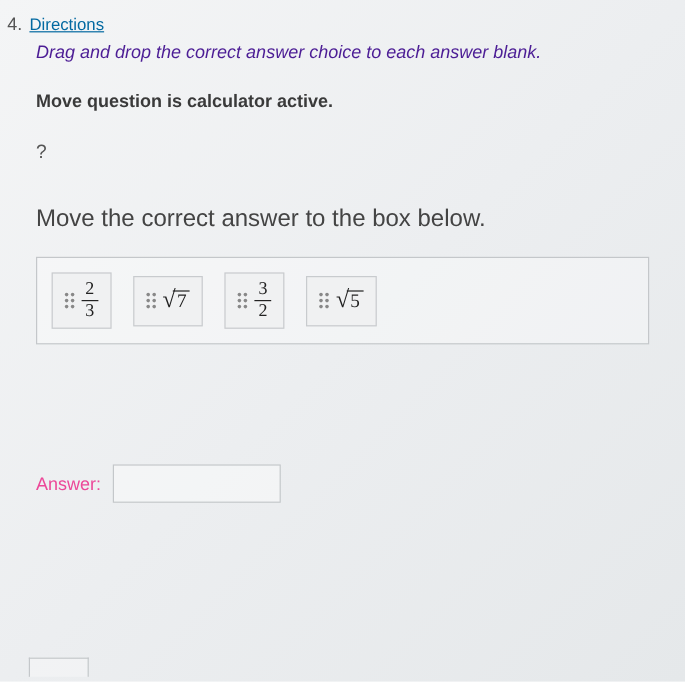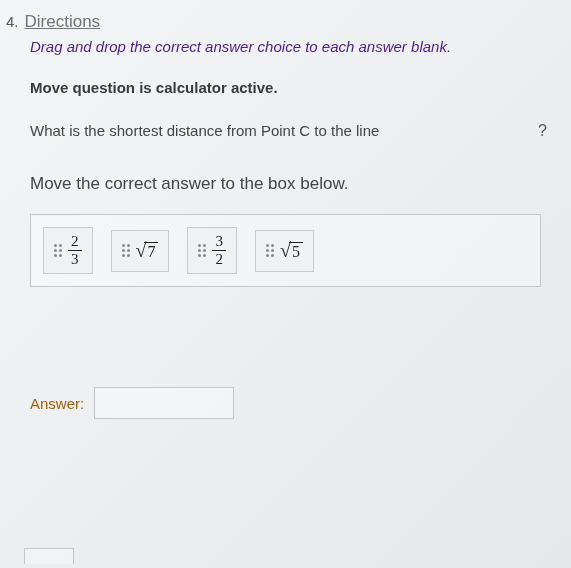--- a/index.html
+++ b/index.html
@@ -19,22 +19,22 @@
     gap: 6px;
     align-items: baseline;
     margin-bottom: 6px;
   }
   .q-num {
     color: #555;
     font-size: 15px;
   }
   .directions-link {
     text-decoration: underline;
-    color: #737373;
-    font-size: 17px;
+    color: #0369a1;
+    font-size: 14px;
   }
   .instruction {
     font-style: italic;
     color: #4c1d95;
     font-size: 15px;
     margin: 6px 0 24px 24px;
   }
   .calc-active {
     font-weight: bold;
     color: #3a3a3a;
@@ -44,21 +44,21 @@
   .question-line {
     color: #444;
     font-size: 15px;
     margin: 0 0 34px 24px;
     display: flex;
     justify-content: space-between;
     align-items: baseline;
   }
   .move-line {
     color: #444;
-    font-size: 17px;
+    font-size: 20px;
     margin: 0 0 20px 24px;
   }
   .choices-box {
     margin: 0 10px 0 24px;
     border: 1px solid #c4c7ca;
     background: rgba(255,255,255,0.35);
     padding: 12px 12px;
     display: flex;
     gap: 18px;
     align-items: center;
@@ -115,21 +115,21 @@
     padding: 0 3px;
     margin-left: -2px;
     font-size: 16px;
   }
   .answer-row {
     margin: 100px 0 0 24px;
     display: flex;
     align-items: center;
     gap: 10px;
     font-size: 15px;
-    color: #a16207;
+    color: #ec4899;
   }
   .answer-slot {
     width: 140px;
     height: 32px;
     border: 1px solid #c4c7ca;
     background: rgba(255,255,255,0.4);
   }
   .bottom-fragment {
     position: absolute;
     left: 24px;
@@ -152,21 +152,20 @@
 <div class="q-header">
   <span class="q-num">4.</span>
   <span class="directions-link">Directions</span>
 </div>
 
 <div class="instruction">Drag and drop the correct answer choice to each answer blank.</div>
 
 <div class="calc-active">Move question is calculator active.</div>
 
 <div class="question-line">
-  <span>What is the shortest distance from Point C to the line</span>
   <span class="qmark">?</span>
 </div>
 
 <div class="move-line">Move the correct answer to the box below.</div>
 
 <div class="choices-box">
 
   <div class="choice">
     <span class="grip">
         <span></span>

